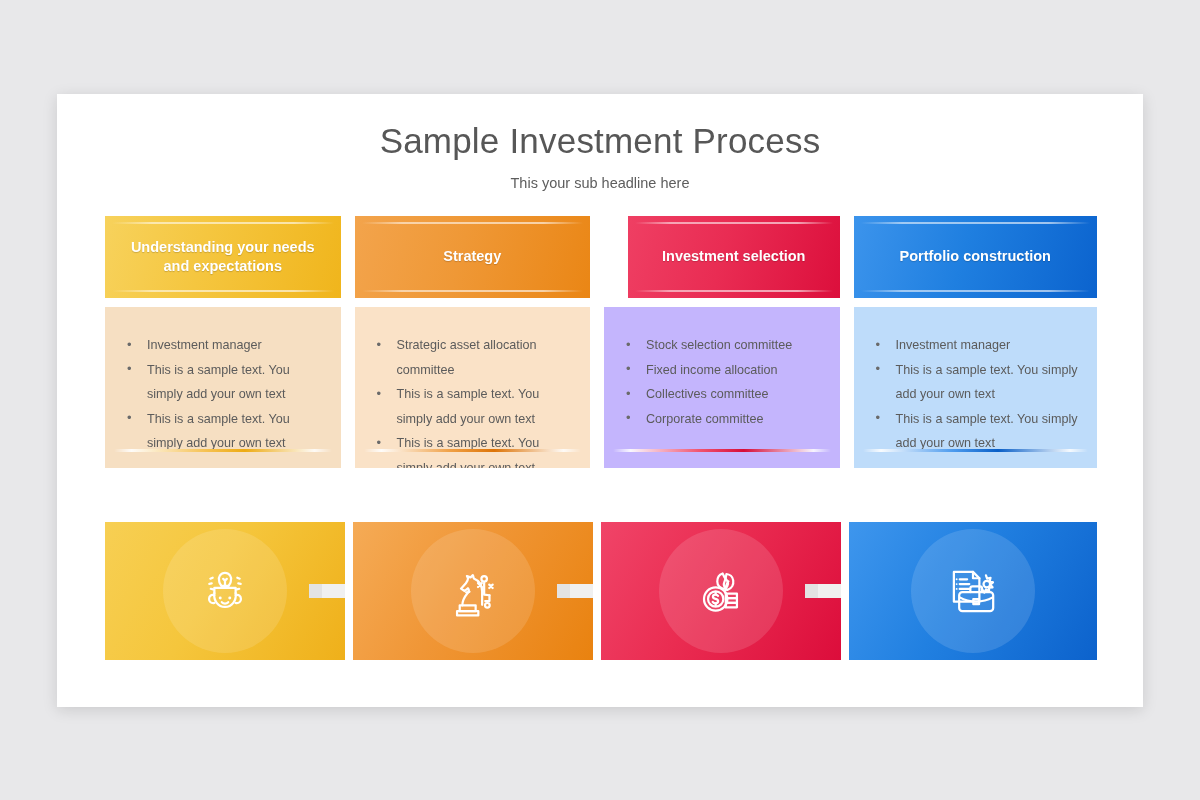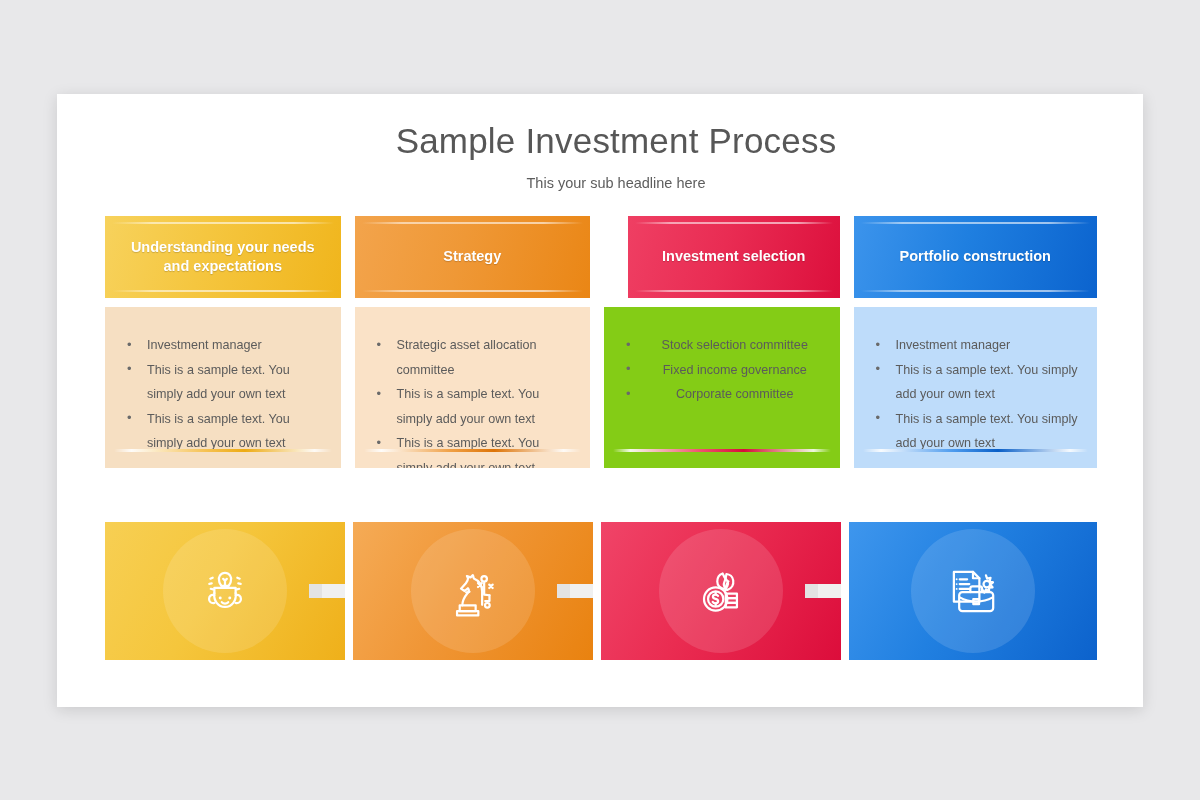--- a/index.html
+++ b/index.html
@@ -22,21 +22,21 @@
     top: 94px;
     width: 1086px;
     height: 613px;
     background: #ffffff;
     box-shadow: 0 3px 14px rgba(0,0,0,0.13);
   }
 
   
   #heading-block {
     position: absolute;
-    left: 16px;
+    left: 0;
     top: 26px;
     width: 100%;
     text-align: center;
   }
 
   #page-title {
     font-size: 35px;
     font-weight: 400;
     color: #575757;
     letter-spacing: 0.2px;
@@ -227,21 +227,21 @@
     background: linear-gradient(to right, rgba(255,255,255,0) 0%, rgba(255,255,255,0.9) 8%, #f0a045 40%, #dd7408 60%, rgba(255,255,255,0.85) 92%, rgba(255,255,255,0) 100%);
   }
   .theme-orange .tile {
     background: linear-gradient(120deg, #f5ab56 0%, #f09636 45%, #e9820f 100%);
   }
 
   .theme-pink .col-header {
     background: linear-gradient(105deg, #ef3f63 0%, #e92c53 45%, #dc0f3c 100%);
     margin-left: 24px;
   }
-  .theme-pink .col-body { background: #84cc16; text-align: center; }
+  .theme-pink .col-body { background: #c4b5fd; }
   .theme-pink .accent-line {
     background: linear-gradient(to right, rgba(255,255,255,0) 0%, rgba(255,255,255,0.9) 8%, #f0526f 40%, #d60d39 60%, rgba(255,255,255,0.85) 92%, rgba(255,255,255,0) 100%);
   }
   .theme-pink .tile {
     background: linear-gradient(120deg, #f04468 0%, #ea2c51 45%, #dc0d3b 100%);
   }
 
   .theme-blue .col-header {
     background: linear-gradient(105deg, #3c94ec 0%, #1f7fe0 45%, #0b63ce 100%);
   }
@@ -298,21 +298,22 @@
     </div>
 
     <div class="column theme-pink">
       <div class="col-inner">
         <div class="col-header">
           <span class="hdr-label">Investment selection</span>
         </div>
         <div class="col-body">
           <ul class="bullets">
             <li>Stock selection committee</li>
-            <li>Fixed income governance</li>
+            <li>Fixed income allocation</li>
+            <li>Collectives committee</li>
             <li>Corporate committee</li>
           </ul>
           <div class="accent-line"></div>
         </div>
       </div>
     </div>
 
     <div class="column theme-blue">
       <div class="col-inner">
         <div class="col-header">

